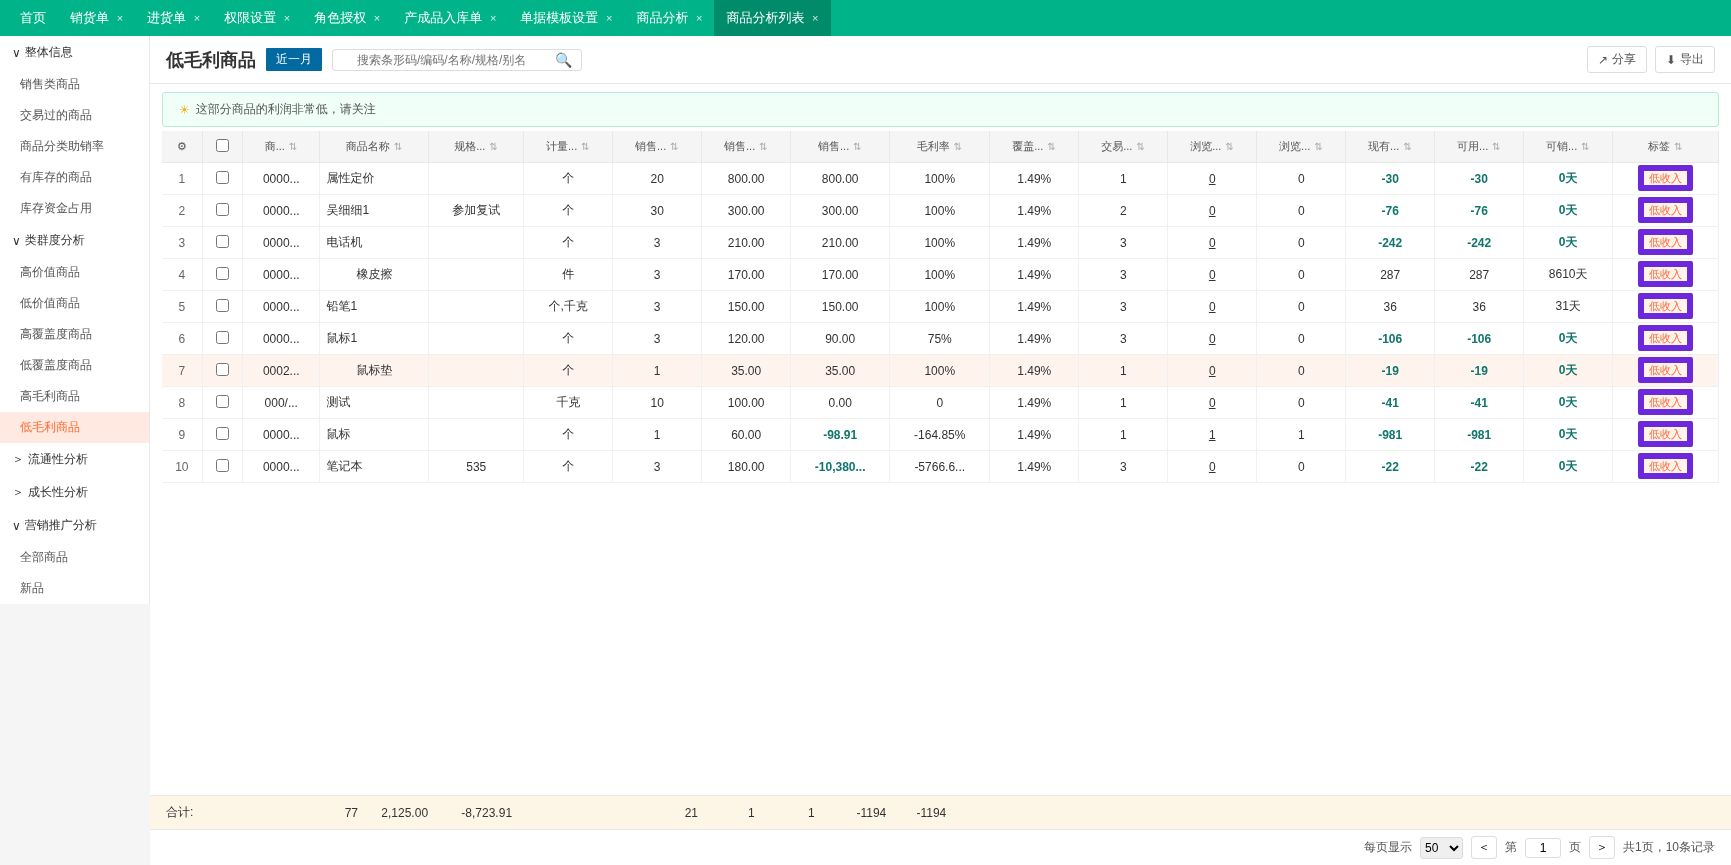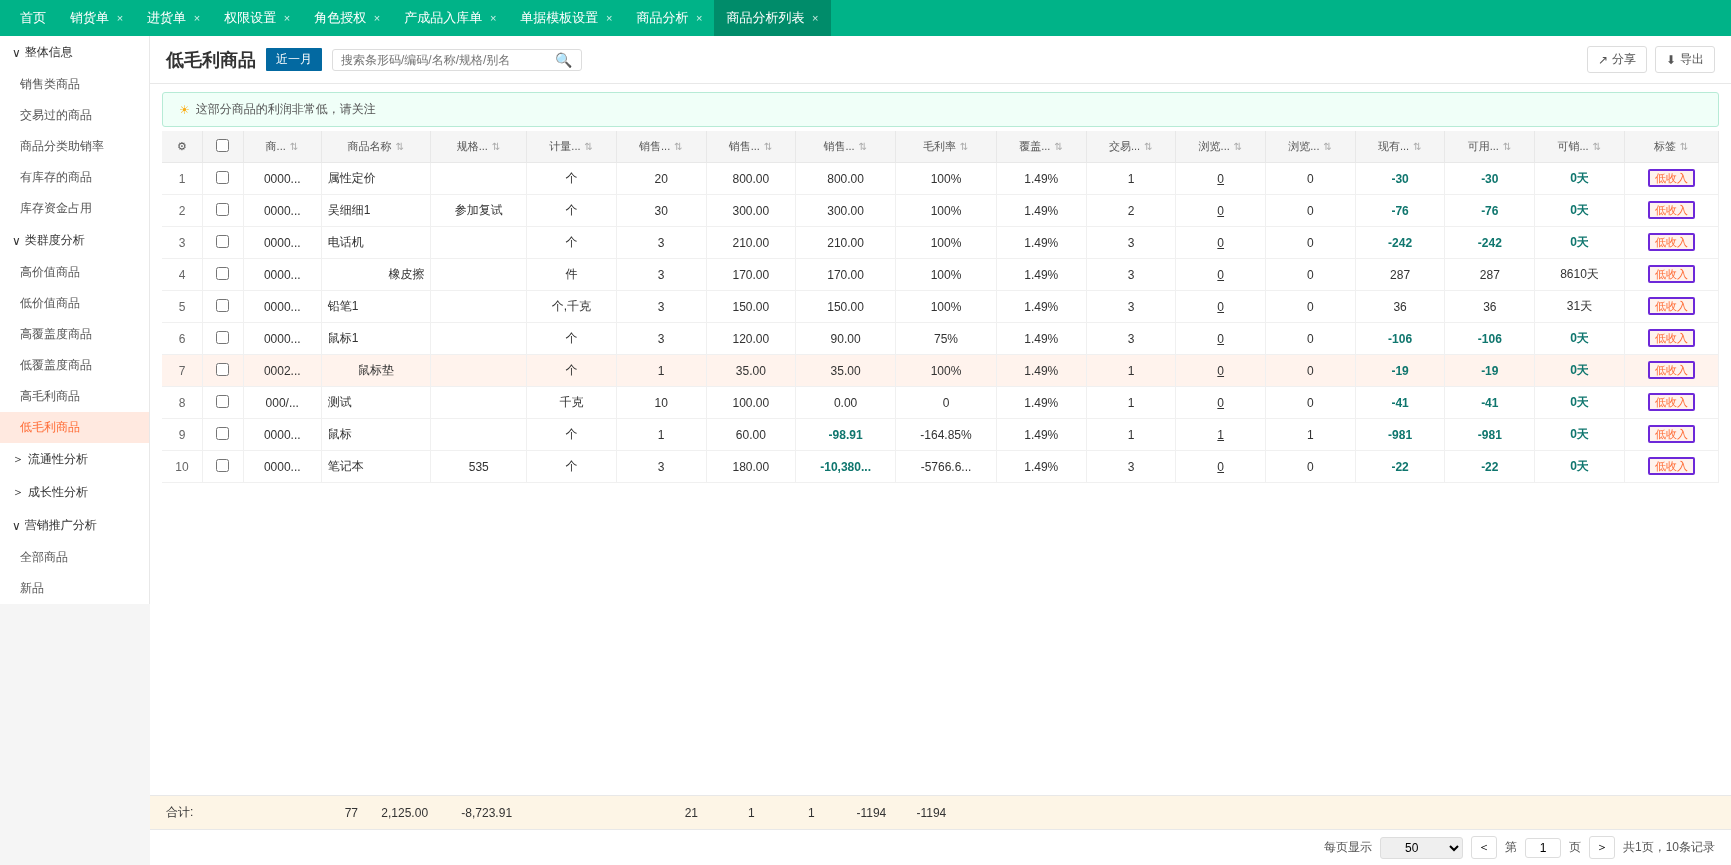--- a/index.html
+++ b/index.html
@@ -97,20 +97,21 @@
       padding: 2px 8px;
       flex: 1;
       max-width: 250px;
     }
     .search-box input {
       border: none;
       outline: none;
       font-size: 12px;
       width: 100%;
       background: transparent;
+      margin-left: 16px;
     }
     .search-icon { color: #999; font-size: 14px; }
     .header-actions {
       margin-left: auto;
       display: flex;
       gap: 8px;
     }
     .action-btn {
       display: flex;
       align-items: center;
@@ -172,21 +173,21 @@
       text-align: center;
       border-bottom: 1px solid #f0f0f0;
       border-right: 1px solid #f0f0f0;
       white-space: nowrap;
     }
     tr.highlight td { background: #fff3ed; }
     .text-red { color: #0f766e; font-weight: bold; }
     .tag-low-income {
       background: #fff3ed;
       color: #ff6b35;
-      border: 2px solid #6d28d9;
+      border: 6px solid #6d28d9;
       padding: 1px 5px;
       border-radius: 2px;
       font-size: 11px;
     }
     .underline { text-decoration: underline; cursor: pointer; }
     .row-num { color: #666; }
     
     
     .footer-total {
       background: #fdf5e6;
@@ -205,21 +206,21 @@
       padding: 6px 16px;
       display: flex;
       align-items: center;
       justify-content: flex-end;
       gap: 8px;
       font-size: 12px;
       color: #555;
     }
     .page-size-select {
       border: 1px solid #ddd;
-      padding: 2px 20px;
+      padding: 2px 0;
       border-radius: 3px;
       font-size: 12px;
     }
     .page-nav-btn {
       padding: 2px 6px;
       border: 1px solid #ddd;
       border-radius: 3px;
       background: #fff;
       cursor: pointer;
       font-size: 12px;
@@ -408,21 +409,21 @@
       <td>0</td>
       <td class="text-red">-242</td>
       <td class="text-red">-242</td>
       <td class="text-red">0天</td>
       <td><span class="tag-low-income">低收入</span></td>
     </tr>
             <tr>
       <td class="row-num">4</td>
       <td><input type="checkbox" style=""></td>
       <td>0000...</td>
-      <td style="text-align:right">橡皮擦</td>
+      <td style="text-align:center">橡皮擦</td>
       <td></td>
       <td>件</td>
       <td>3</td>
       <td>170.00</td>
       <td class="">170.00</td>
       <td>100%</td>
       <td>1.49%</td>
       <td>3</td>
       <td class="underline">0</td>
       <td>0</td>

